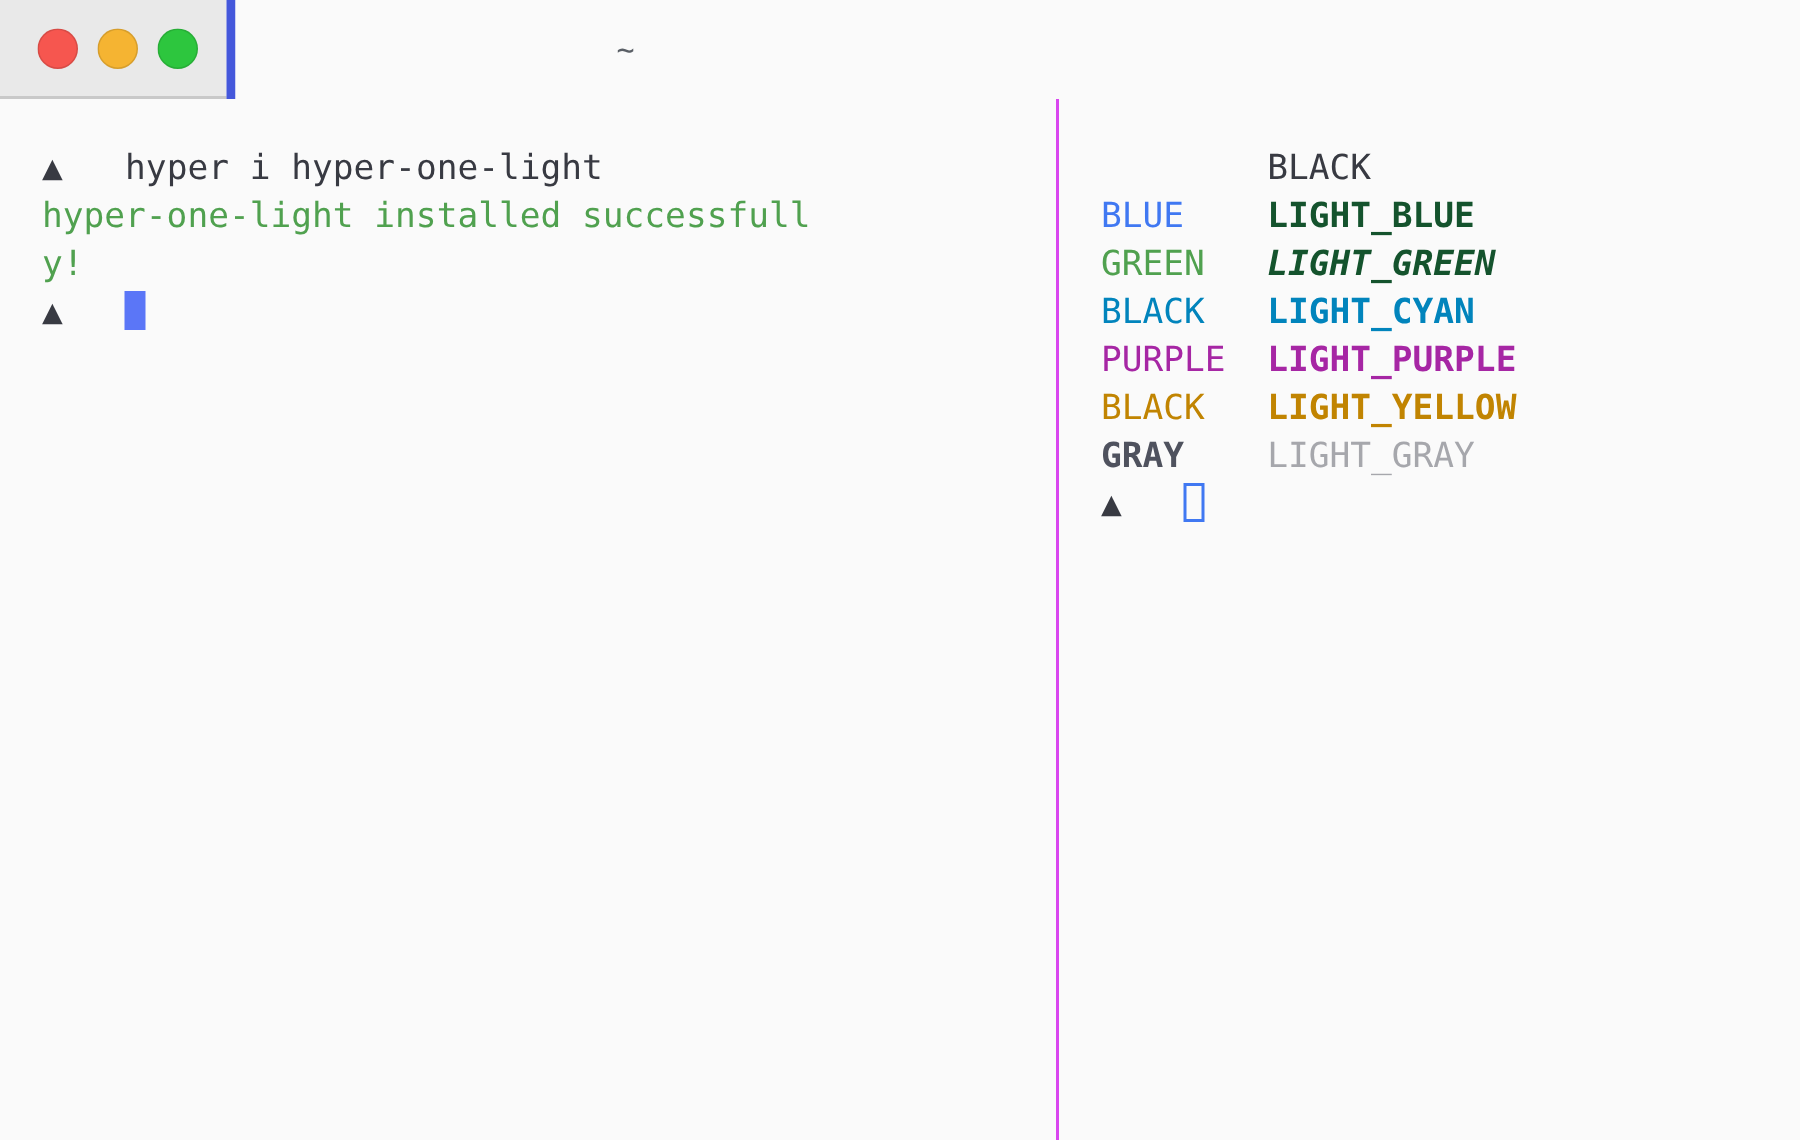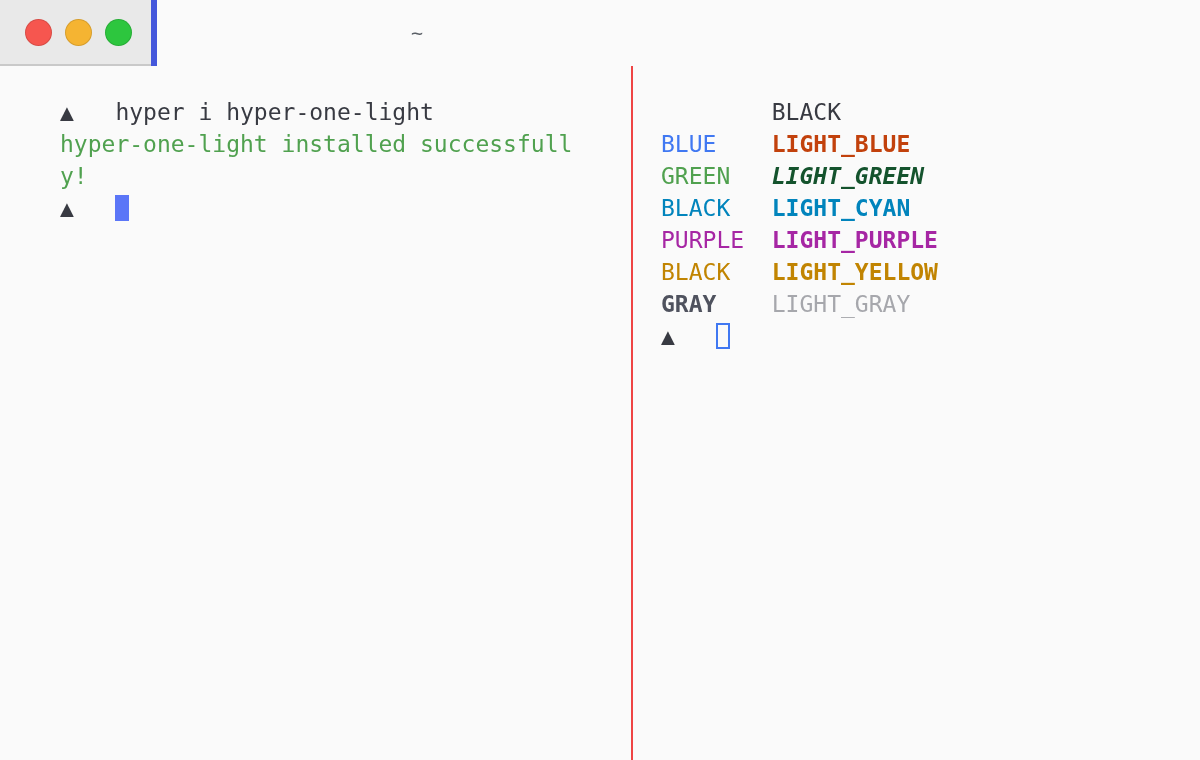--- a/index.html
+++ b/index.html
@@ -43,21 +43,21 @@
   .tab-inactive .tab-title { font-size: 18px; color: #9b9b9b; letter-spacing: 0.5px; }
 
   
   .main { flex: 1; display: flex; }
   .pane {
     padding: 30px 20px 0 28px;
     font-family: "DejaVu Sans Mono", monospace;
     font-size: 23px; line-height: 32px;
     color: #383a42;
   }
-  .pane-left { width: 601px; flex: none; border-right: 2px solid #ef4444; margin-left: 32px; }
+  .pane-left { width: 706px; flex: none; border-right: 2px solid #d946ef; }
   .pane-right { flex: 1; }
   .tline { height: 32px; white-space: pre; }
   .gap3 { margin-left: 3ch; }
   .col1 { display: inline-block; min-width: 8ch; }
   .bold { font-weight: bold; }
   .cursor {
     display: inline-block;
     width: 14px; height: 26px;
     vertical-align: -5px;
   }
@@ -86,21 +86,21 @@
       <div class="tline"><span>▲</span><span class="gap3">hyper i hyper-one-light</span></div>
       <div class="tline"><span style="color: rgb(80, 161, 79);">hyper-one-light installed successfull</span></div>
       <div class="tline"><span style="color: rgb(80, 161, 79);">y!</span></div>
       <div class="tline"><span>▲</span><span class="cursor gap3" style="background: rgb(91, 118, 247);"></span></div>
     </div>
 
     <div class="pane pane-right">
 
       <div class="tline"><span class="col1"></span><span style="color: rgb(56, 58, 66);">BLACK</span></div>
 
-      <div class="tline"><span class="col1" style="color: rgb(64, 120, 242);">BLUE</span><span class="bold" style="color: #c2410c;">LIGHT_BLUE</span></div>
+      <div class="tline"><span class="col1" style="color: rgb(64, 120, 242);">BLUE</span><span class="bold" style="color: #14532d;">LIGHT_BLUE</span></div>
 
       <div class="tline"><span class="col1" style="color: rgb(80, 161, 79);">GREEN</span><span class="bold" style="color: #14532d; font-style: italic;">LIGHT_GREEN</span></div>
 
       <div class="tline"><span class="col1" style="color: rgb(1, 132, 188);">BLACK</span><span class="bold" style="color: rgb(1, 132, 188);">LIGHT_CYAN</span></div>
 
 
       <div class="tline"><span class="col1" style="color: rgb(166, 38, 164);">PURPLE</span><span class="bold" style="color: rgb(166, 38, 164);">LIGHT_PURPLE</span></div>
 
       <div class="tline"><span class="col1" style="color: rgb(193, 132, 1);">BLACK</span><span class="bold" style="color: rgb(193, 132, 1);">LIGHT_YELLOW</span></div>
 

